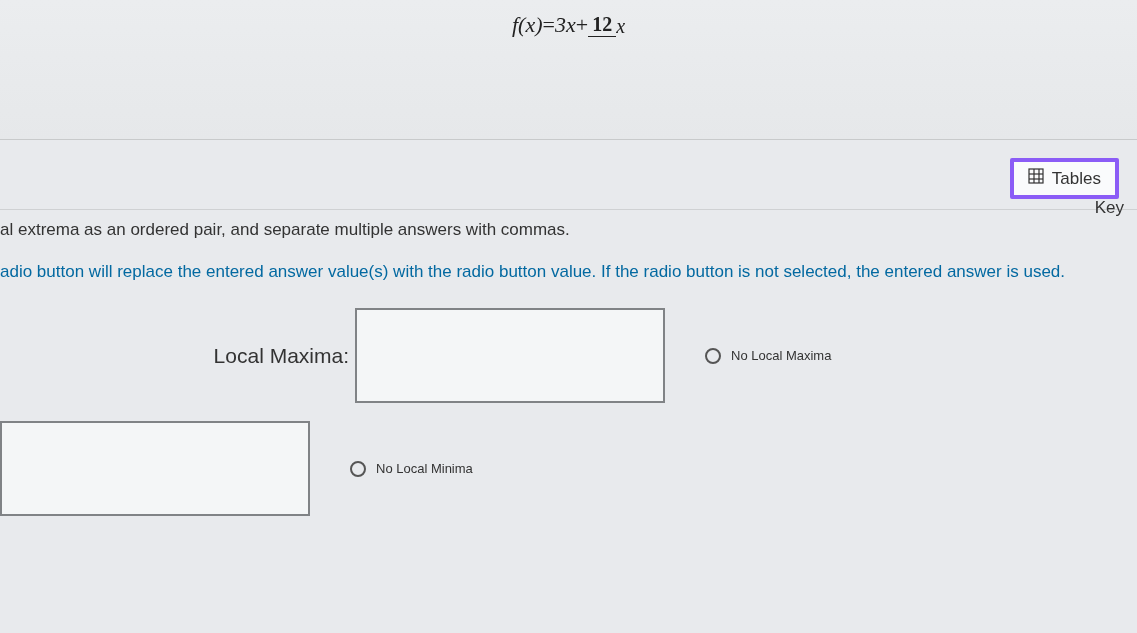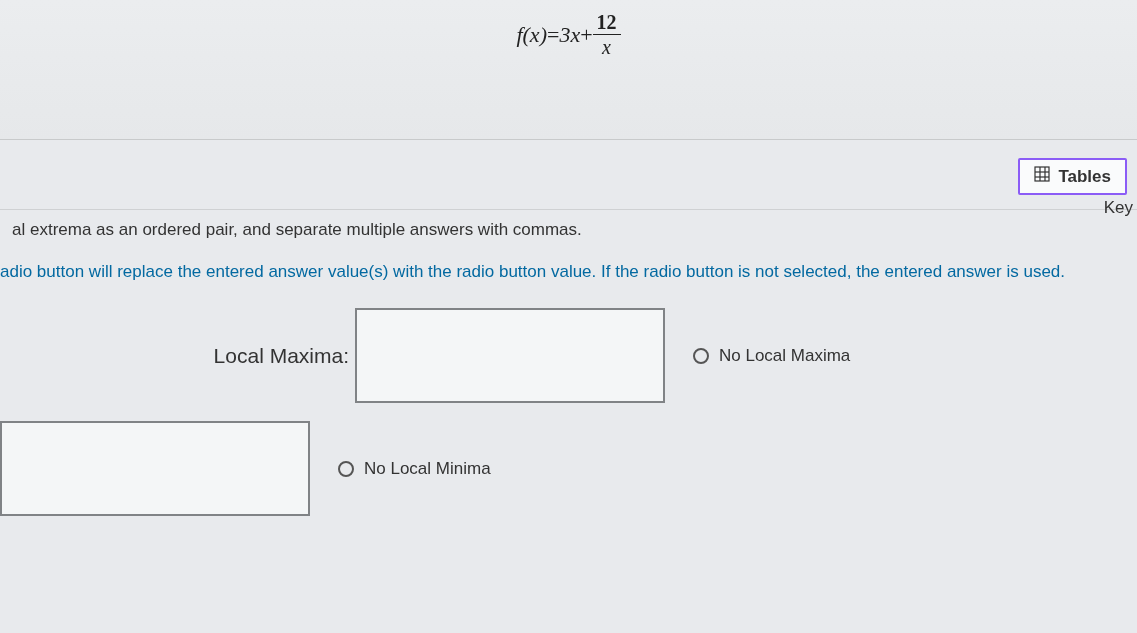--- a/index.html
+++ b/index.html
@@ -24,61 +24,60 @@
   .equation {
     font-family: "Cambria Math", "Times New Roman", serif;
     font-size: 22px;
     font-style: italic;
     display: flex;
     align-items: center;
     color: #222;
   }
   .frac {
     display: inline-flex;
-    flex-direction: column;
+    flex-direction: row;
     align-items: center;
     font-style: normal;
     line-height: 1;
     vertical-align: middle;
   }
   .frac .num { font-weight: bold; font-size: 20px; padding: 0 4px 2px; border-bottom: 1.5px solid #222; }
   .frac .den { font-style: italic; font-size: 20px; padding-top: 2px; }
 
   .toolbar-row {
     position: relative;
     height: 70px;
     border-bottom: 1px solid #cfd1d3;
   }
   .tables-btn {
     position: absolute;
-    right: 10px;
+    right: 18px;
     top: 18px;
     background: #fafbfc;
-    border: 2px solid #8b5cf6;
+    border: 4px solid #8b5cf6;
     border-radius: 2px;
     padding: 6px 14px;
     font-size: 17px;
     color: #333;
     display: flex;
     align-items: center;
     gap: 8px;
     cursor: pointer;
-    font-weight: bold;
   }
   .tables-btn svg { width: 16px; height: 16px; }
   .key-label {
     position: absolute;
-    right: 4px;
+    right: 13px;
     top: 58px;
     font-size: 17px;
     color: #333;
   }
 
   .instr {
-    padding: 10px 0 8px 12px;
+    padding: 10px 0 8px 0;
     color: #333;
   }
   .instr-line2 {
     padding: 14px 0 18px 0;
     color: #0369a1;
   }
 
   .answer-rows {
     padding: 8px 0 0 0;
   }
@@ -101,23 +100,23 @@
     background: #f4f6f7;
     font-size: 16px;
     padding: 6px 10px;
     resize: none;
     font-family: inherit;
   }
   .radio-wrap {
     display: flex;
     align-items: center;
     gap: 10px;
-    margin-left: 28px;
+    margin-left: 40px;
     color: #333;
-    font-size: 17px;
+    font-size: 13px;
     cursor: pointer;
   }
   .radio-circle {
     width: 16px;
     height: 16px;
     border: 2px solid #555;
     border-radius: 50%;
     display: inline-block;
   }
 </style>

